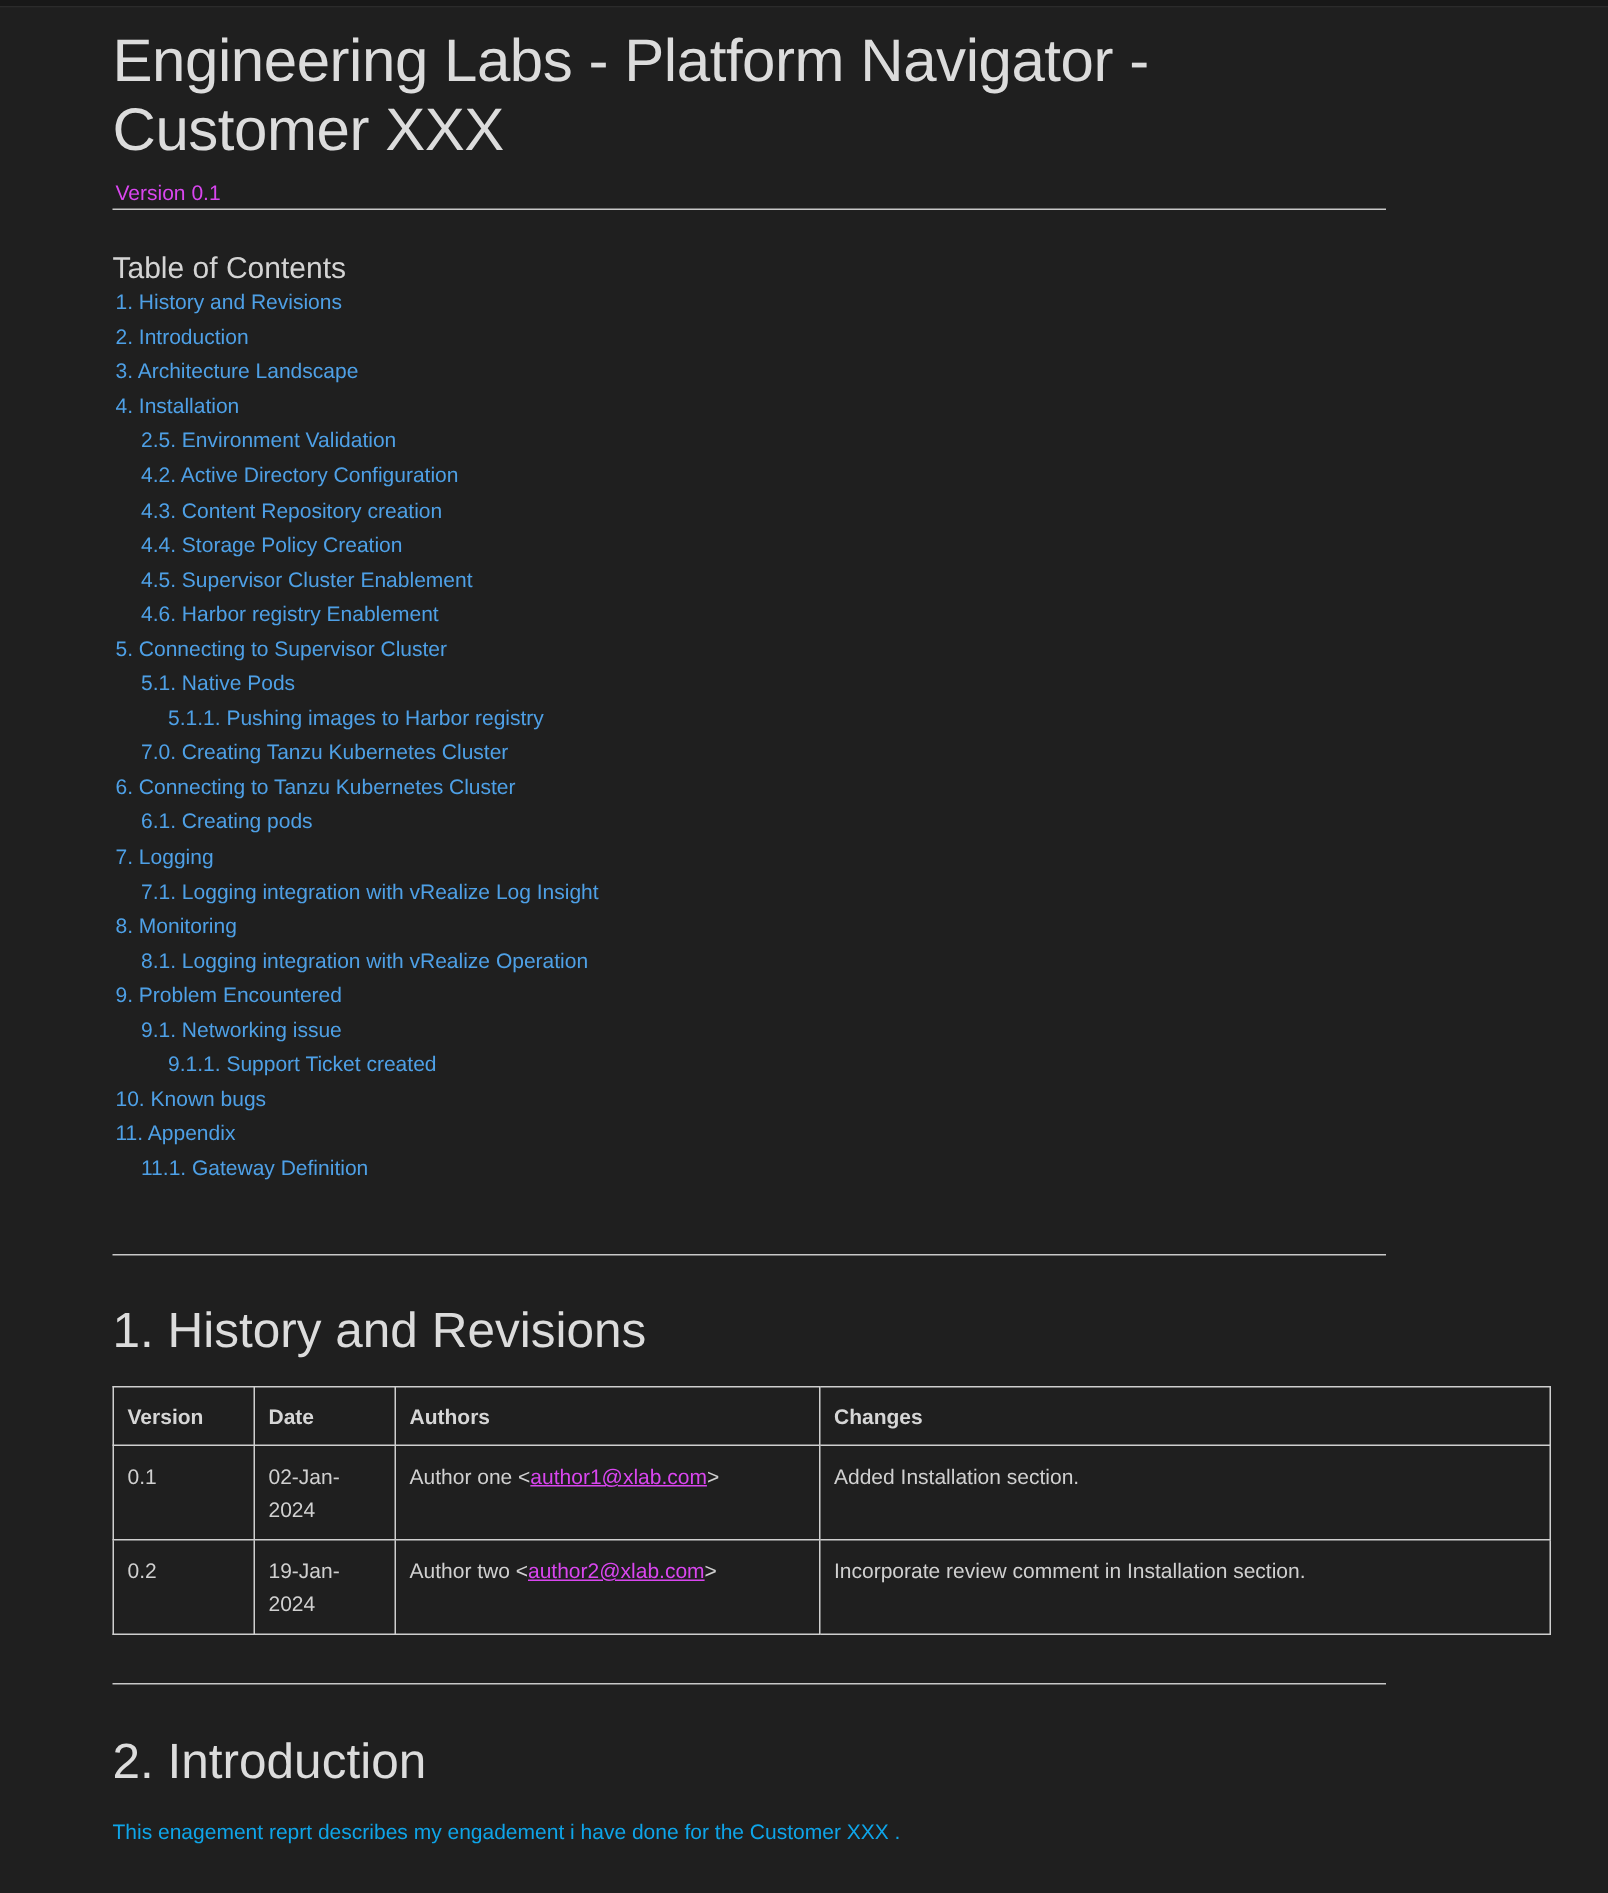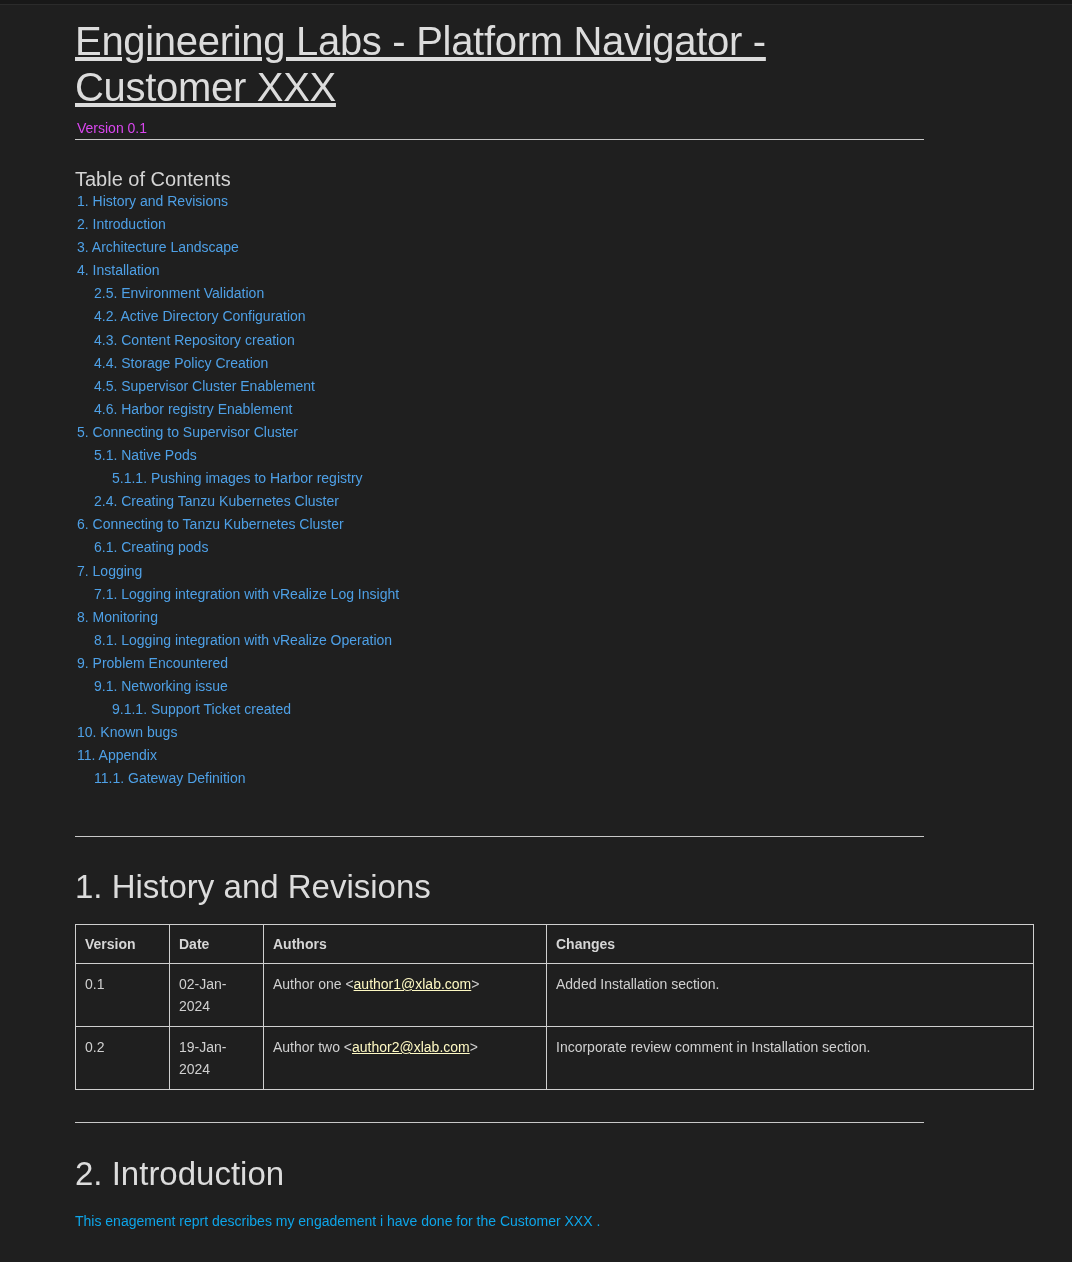--- a/index.html
+++ b/index.html
@@ -8,35 +8,34 @@
     background: #1f1f1f; color: #d4d4d4;
     font-family: "Liberation Sans", sans-serif;
     position: relative;
   }
   .topbar { position: absolute; left: 0; top: 0; width: 1072px; height: 4px; background: #181818; border-bottom: 1px solid #2b2b2b; }
   .page { position: absolute; left: 75px; top: 0; width: 849px; }
   .title {
     margin: 0; position: absolute; top: 18px; left: 0; width: 849px;
     font-size: 40px; font-weight: 300; line-height: 46px; color: #dcdcdc;
     letter-spacing: -0.3px;
-    text-decoration: underline;
   }
   .version { position: absolute; top: 120px; left: 2px; font-size: 14px; color: #d946ef; }
   .hr { position: absolute; left: 0; width: 849px; height: 1px; background: #c8c8c8; }
   .toc-title { position: absolute; top: 168px; left: 0; font-size: 20px; font-weight: 300; color: #d4d4d4; }
   .toc { position: absolute; top: 190px; left: 2px; list-style: none; margin: 0; padding: 0; }
   .toc li { height: 23.1px; line-height: 23px; font-size: 14px; color: #4ea0e6; white-space: nowrap; cursor: pointer; }
   .toc li.l2 { padding-left: 17px; }
   .toc li.l3 { padding-left: 35px; }
   h2 { margin: 0; position: absolute; left: 0; font-size: 33px; font-weight: 300; color: #dcdcdc; }
   table { position: absolute; top: 924px; left: 0; width: 959px; border-collapse: collapse; font-size: 14px; }
   th, td { border: 1px solid #cfcfcf; text-align: left; vertical-align: top; padding: 0 9px; }
   th { height: 38px; line-height: 38px; font-weight: bold; color: #d6d6d6; }
   td { padding-top: 9px; padding-bottom: 9px; line-height: 22px; color: #d0d0d0; height: 43px; }
-  td a { color: #fef9c3; text-decoration: underline; }
+  td a { color: #d946ef; text-decoration: underline; }
   .intro { position: absolute; top: 1213px; left: 0; font-size: 14px; color: #0ea5e9; text-align: right; }
 </style>
 </head>
 <body>
 
 <div class="topbar"></div>
 
 <div class="page">
   <h1 class="title">Engineering Labs - Platform Navigator - Customer XXX</h1>
   <div class="version">Version 0.1</div>
@@ -50,21 +49,21 @@
     <li class="l1">4. Installation</li>
     <li class="l2">2.5. Environment Validation</li>
     <li class="l2">4.2. Active Directory Configuration</li>
     <li class="l2">4.3. Content Repository creation</li>
     <li class="l2">4.4. Storage Policy Creation</li>
     <li class="l2">4.5. Supervisor Cluster Enablement</li>
     <li class="l2">4.6. Harbor registry Enablement</li>
     <li class="l1">5. Connecting to Supervisor Cluster</li>
     <li class="l2">5.1. Native Pods</li>
     <li class="l3">5.1.1. Pushing images to Harbor registry</li>
-    <li class="l2">2.4. Creating Tanzu Kubernetes Cluster</li>
+    <li class="l2">7.0. Creating Tanzu Kubernetes Cluster</li>
     <li class="l1">6. Connecting to Tanzu Kubernetes Cluster</li>
     <li class="l2">6.1. Creating pods</li>
     <li class="l1">7. Logging</li>
     <li class="l2">7.1. Logging integration with vRealize Log Insight</li>
     <li class="l1">8. Monitoring</li>
     <li class="l2">8.1. Logging integration with vRealize Operation</li>
     <li class="l1">9. Problem Encountered</li>
     <li class="l2">9.1. Networking issue</li>
     <li class="l3">9.1.1. Support Ticket created</li>
     <li class="l1">10. Known bugs</li>

